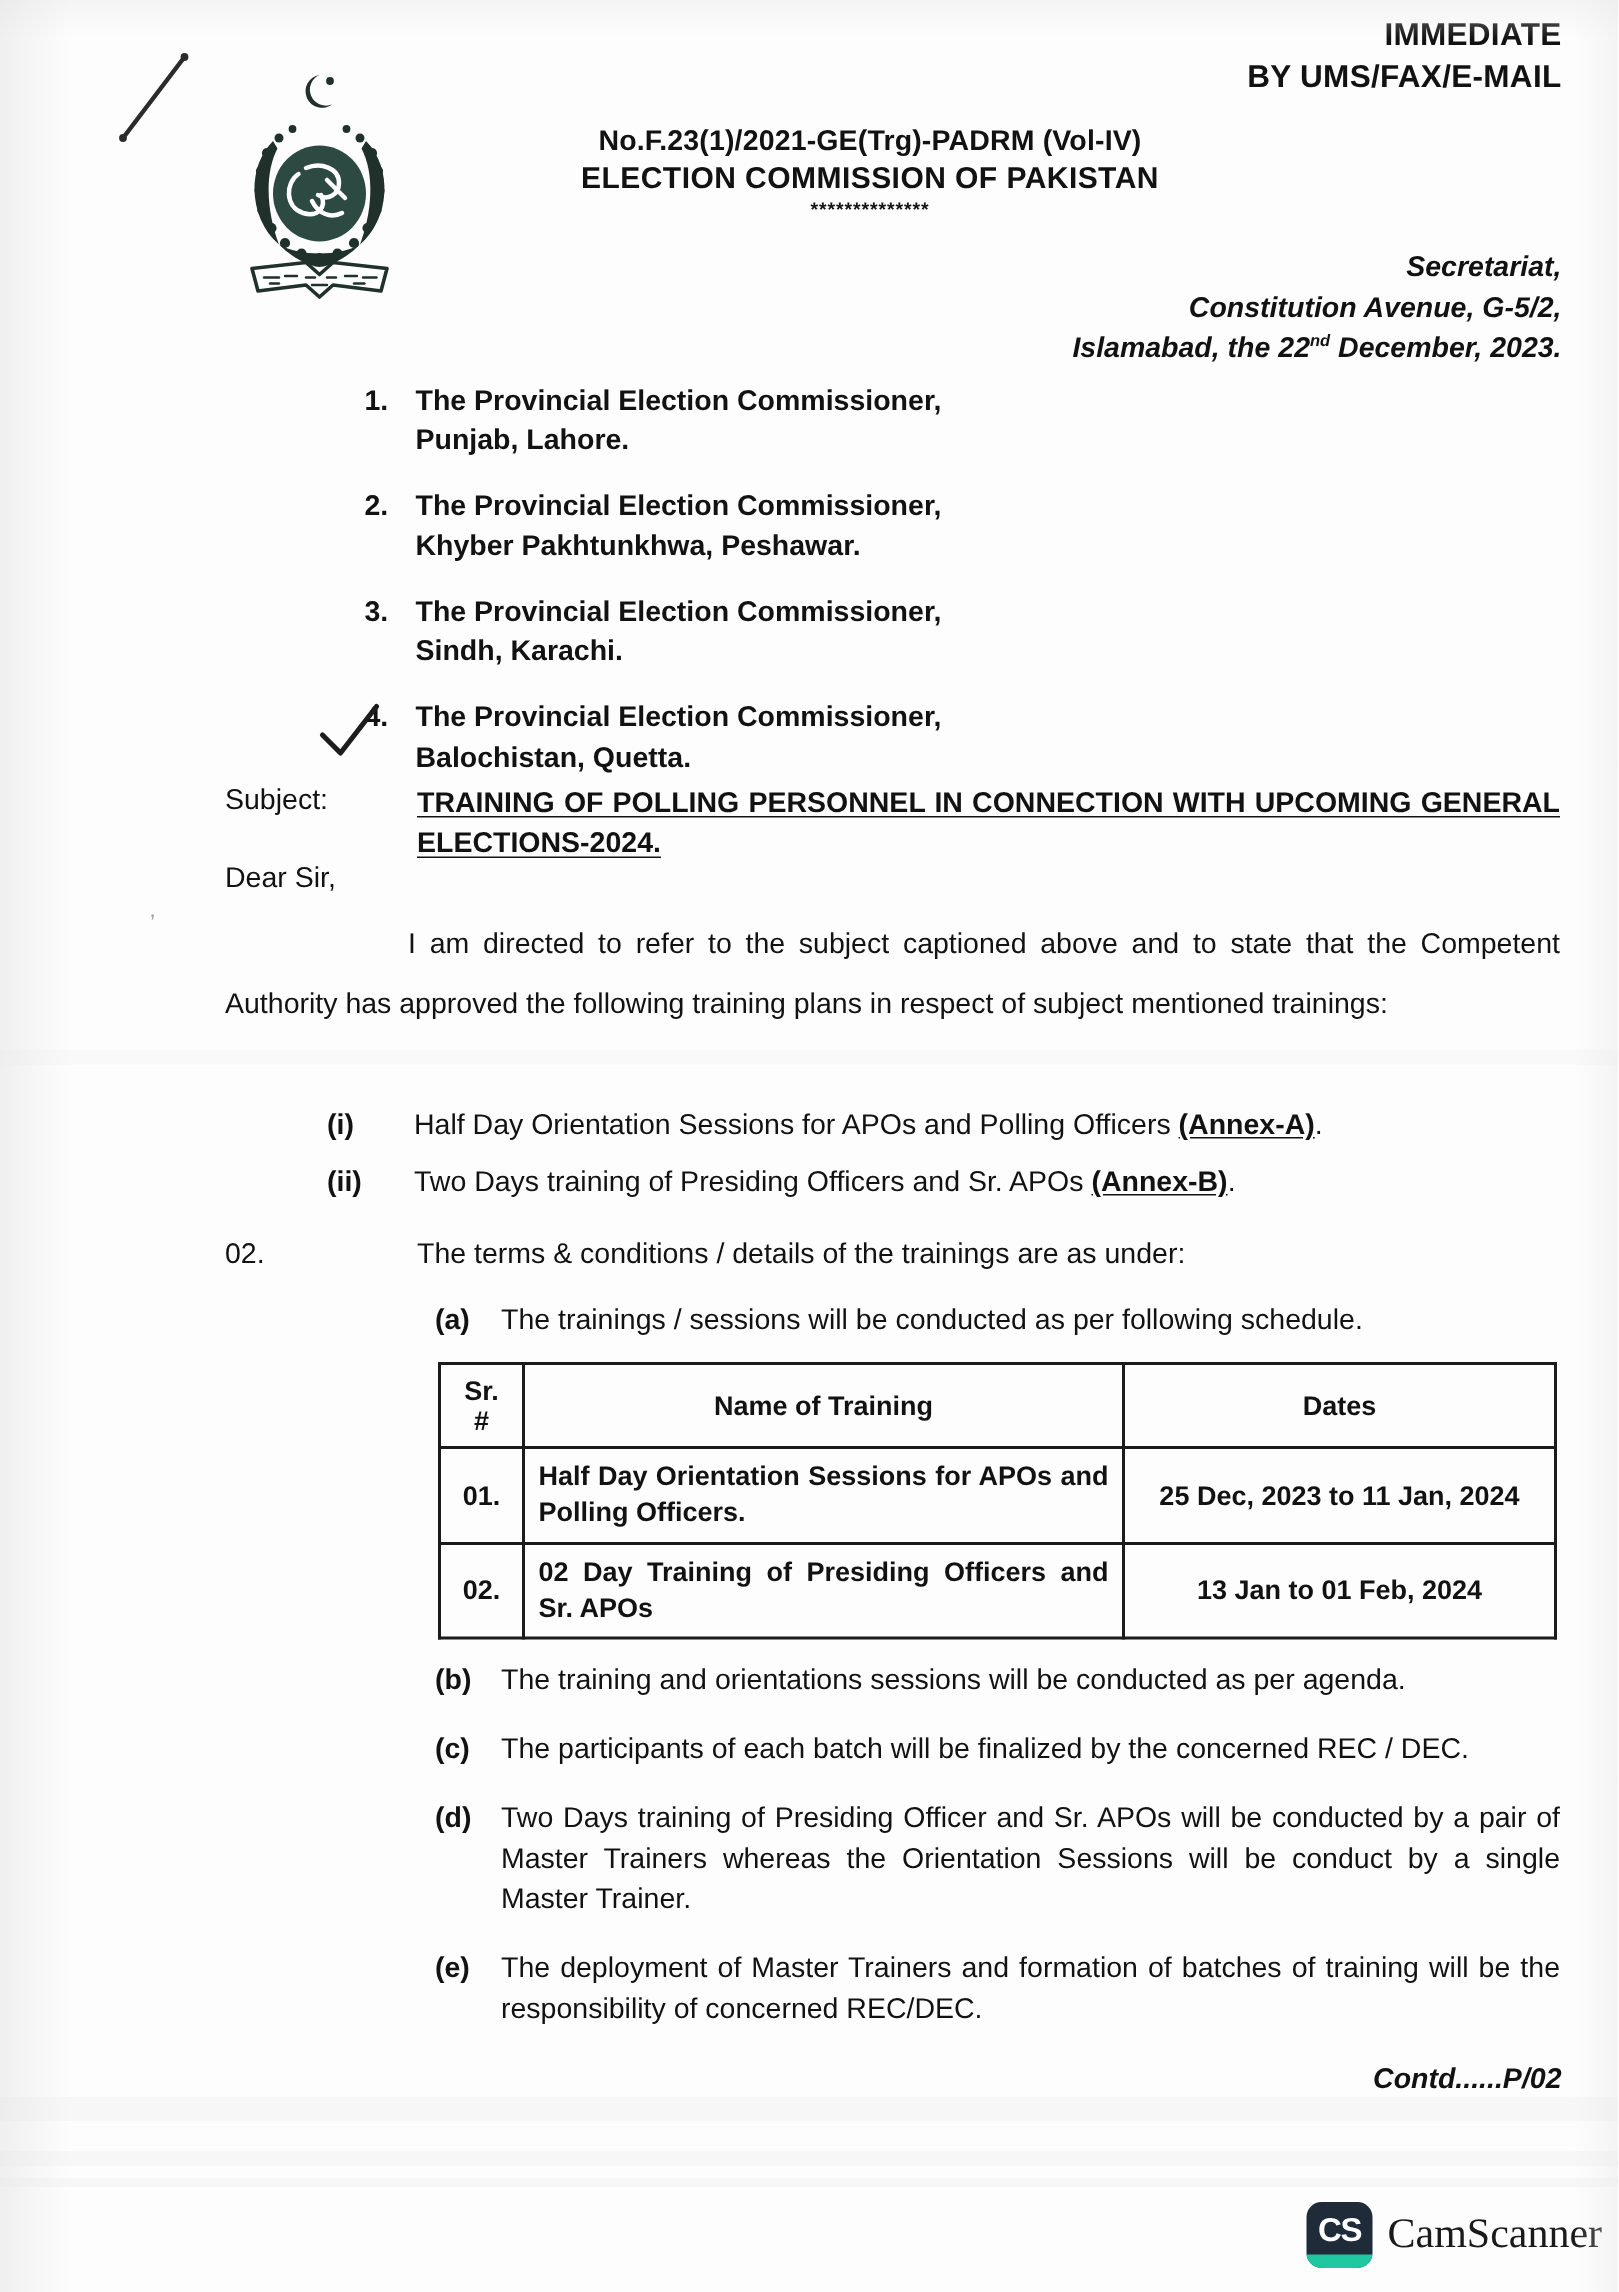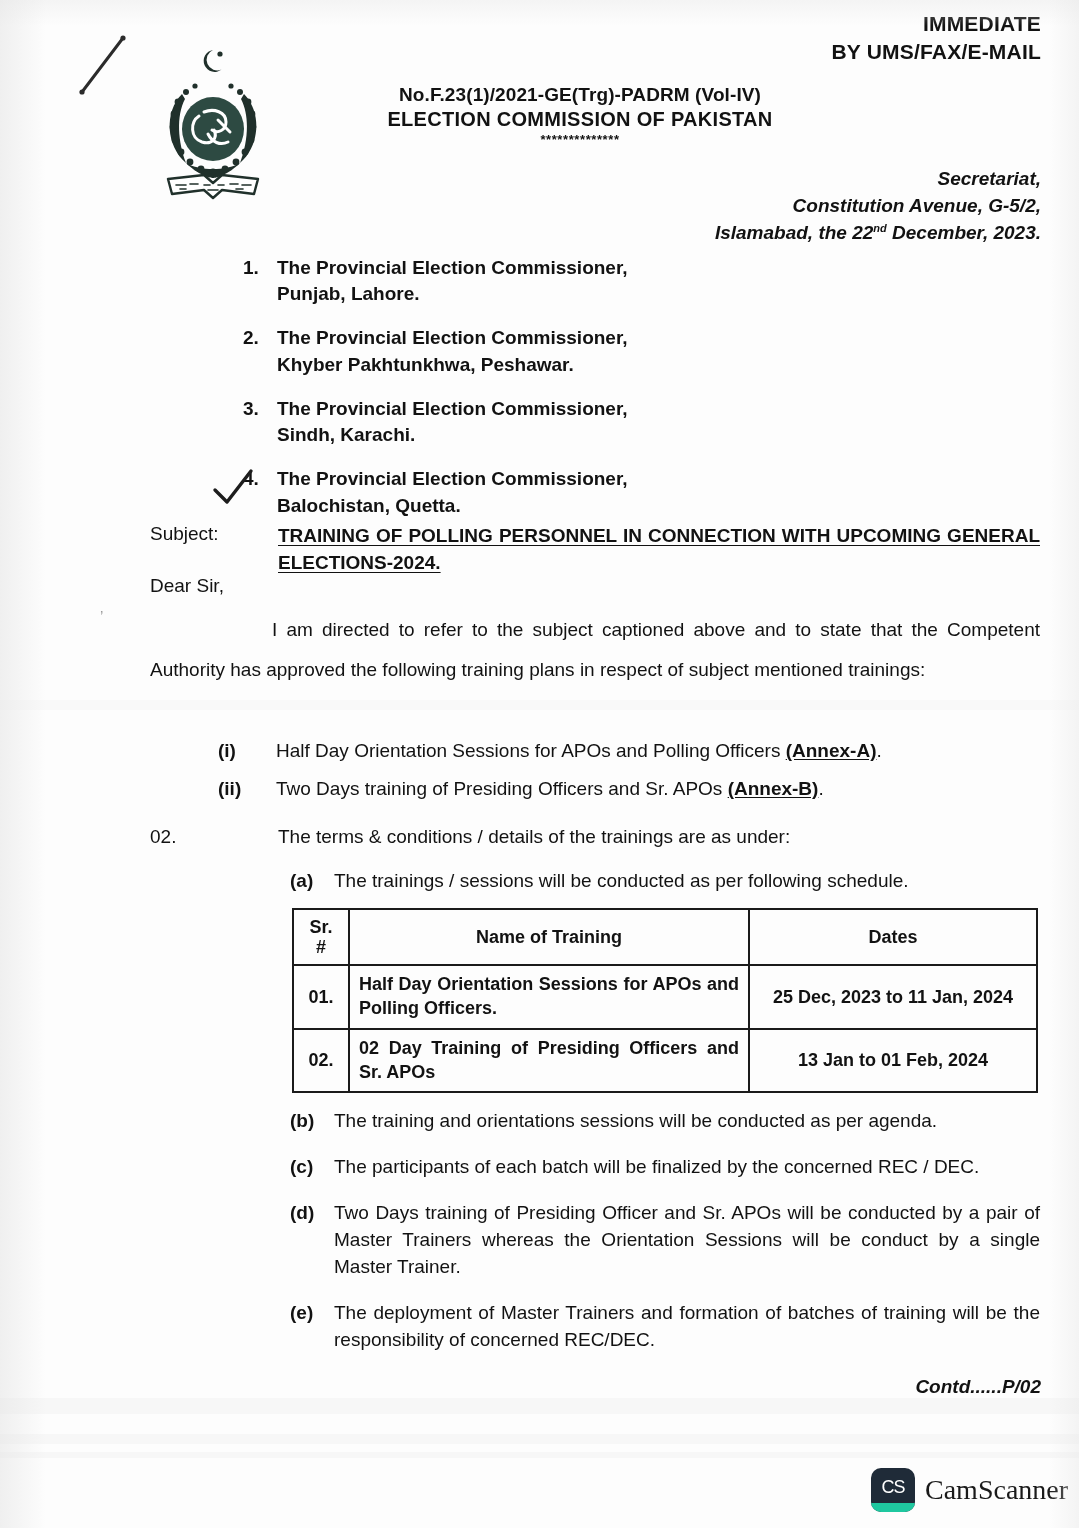--- a/index.html
+++ b/index.html
@@ -281,22 +281,22 @@
     height: 44px;
     border-radius: 10px;
     background: #1f2b38;
     overflow: hidden;
     display: flex;
     align-items: center;
     justify-content: center;
   }
   .cs-badge .cs-text {
     color: #ffffff;
-    font-weight: normal;
-    font-size: 18px;
+    font-weight: bold;
+    font-size: 22px;
     letter-spacing: -1px;
     position: relative;
     top: -3px;
     z-index: 2;
   }
   .cs-badge .cs-strip {
     position: absolute;
     left: 0; right: 0; bottom: 0;
     height: 9px;
     background: #1fc8a0;

